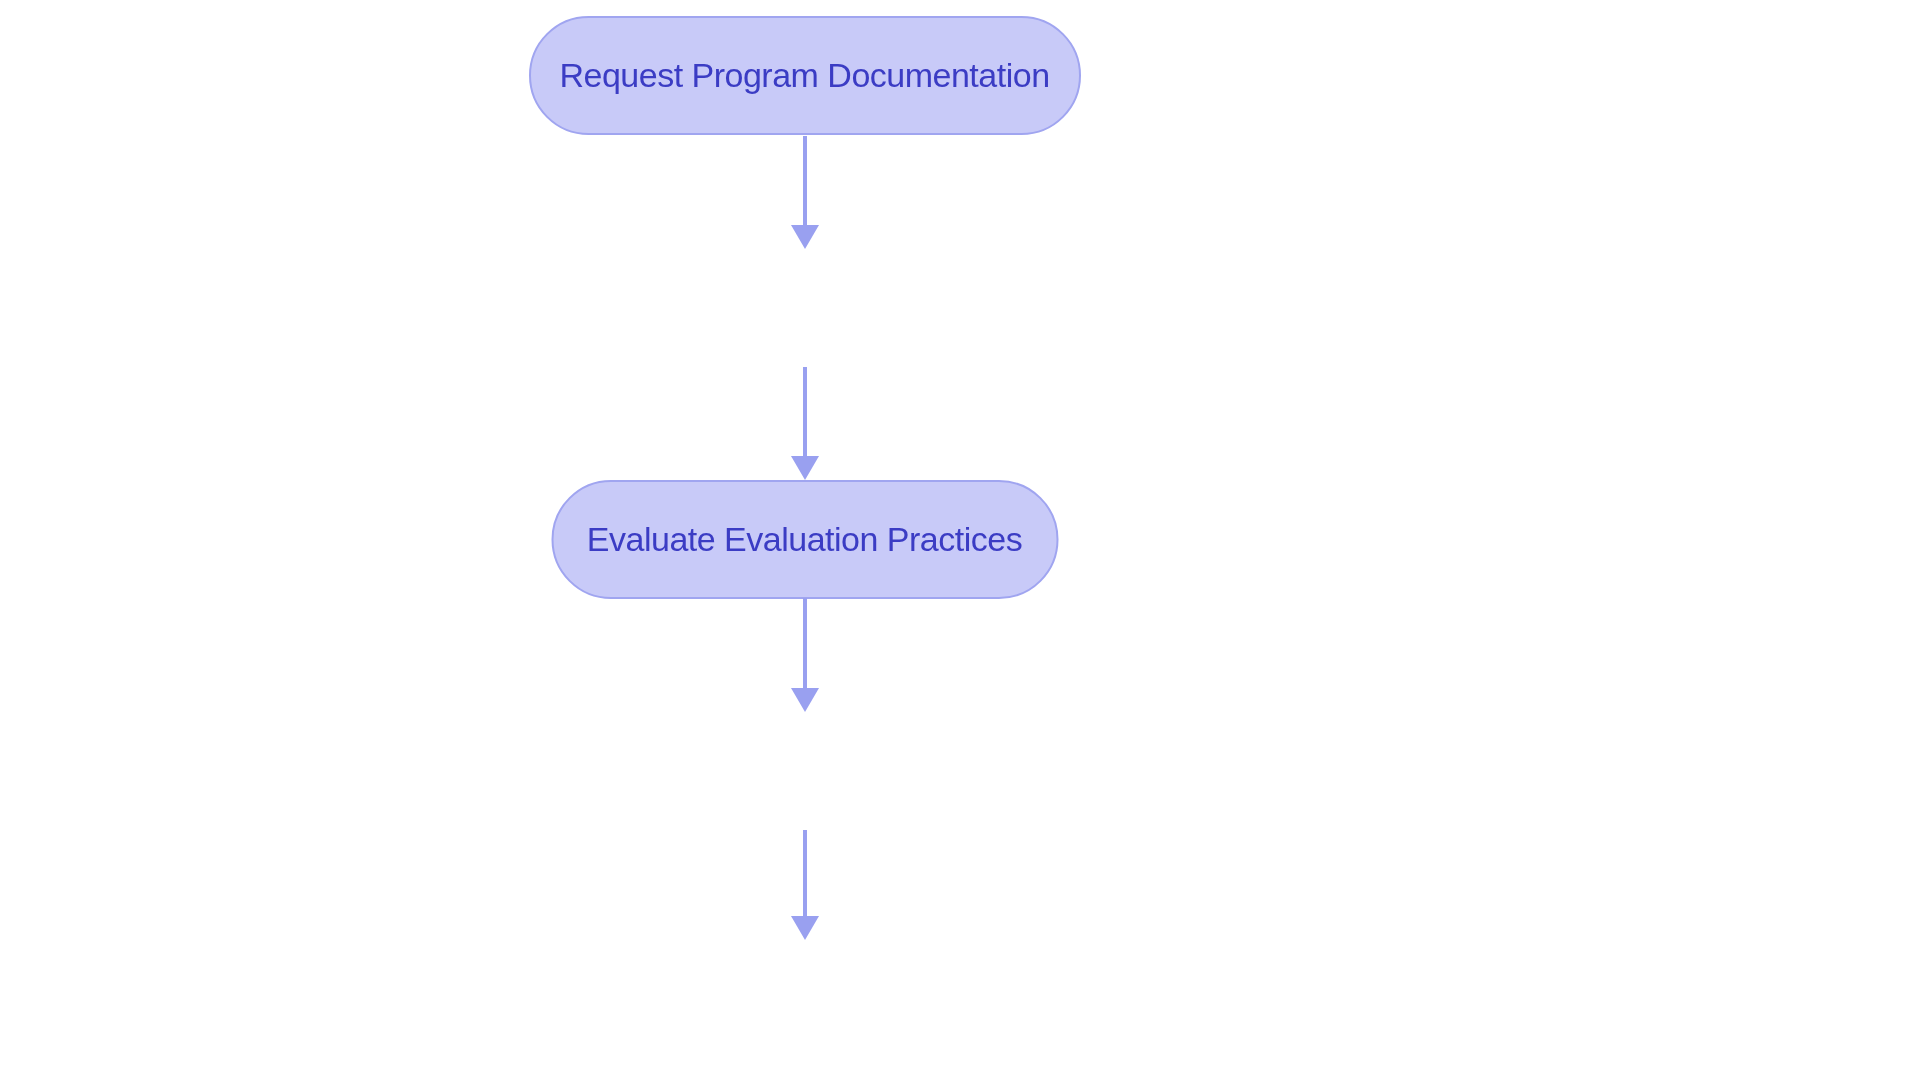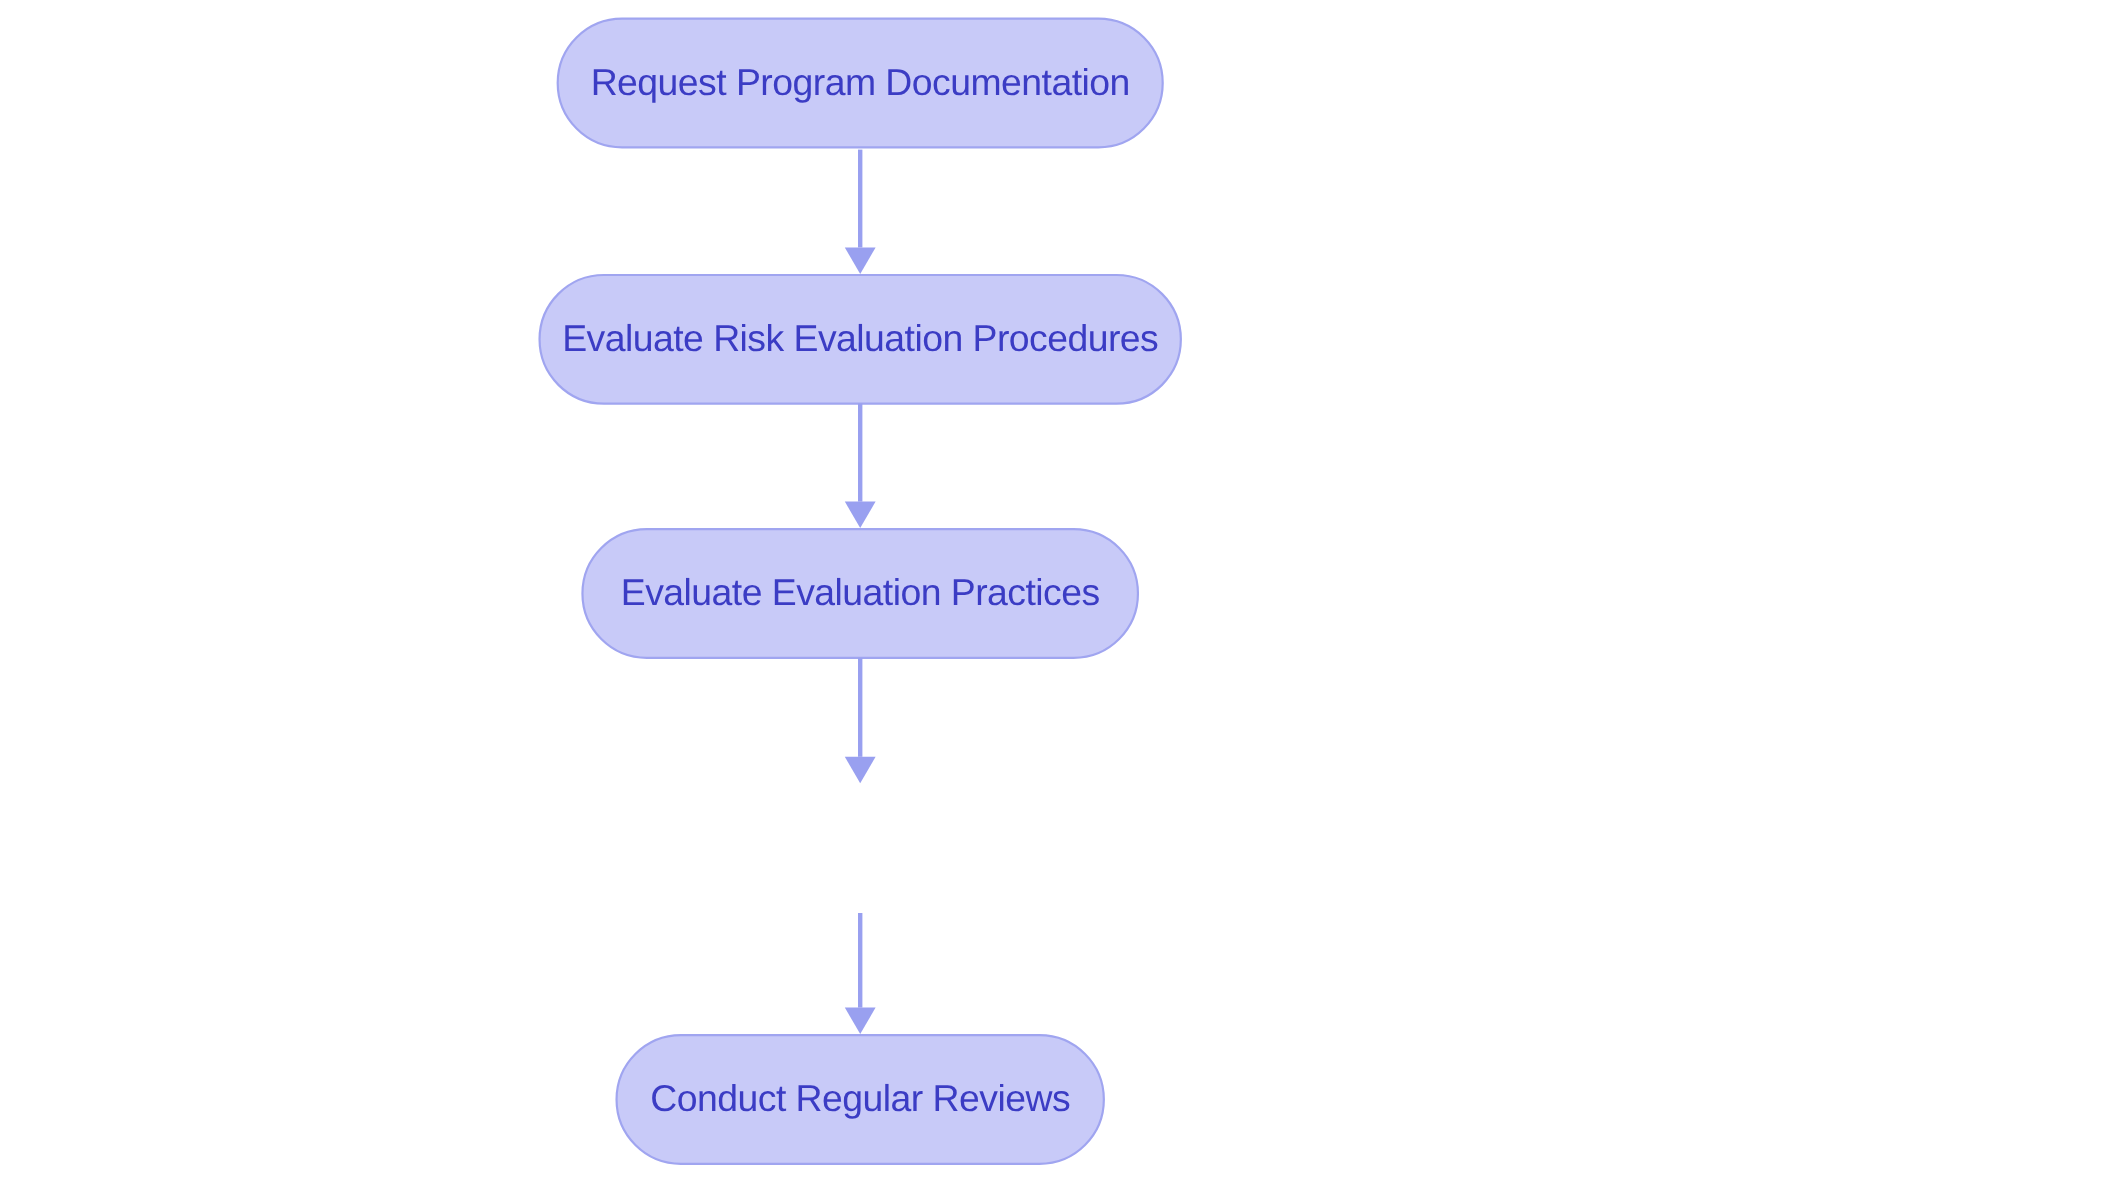--- a/index.html
+++ b/index.html
@@ -6,20 +6,21 @@
     margin: 0;
     padding: 0;
     font-family: "Liberation Sans", sans-serif;
   }
   .canvas {
     position: relative;
     width: 1564px;
     height: 1083px;
     background: var(--background, #ffffff);
     overflow: hidden;
+    padding-left: 45px;
   }
   .node {
     position: absolute;
     left: 50%;
     transform: translateX(-50%);
     height: 119px;
     box-sizing: border-box;
     border-radius: 60px;
     background: var(--node_fill, #c8caf8);
     border: 2.5px solid var(--node_border, #a0a5f0);
@@ -70,23 +71,20 @@
 
   <div class="node n1">
     <span>Request Program Documentation</span>
   </div>
 
   <div class="arrow a1">
     <div class="arrow-line"></div>
     <div class="arrow-head"></div>
   </div>
 
-  <div class="node n2">
-    <span>Evaluate Risk Evaluation Procedures</span>
-  </div>
 
   <div class="arrow a2">
     <div class="arrow-line"></div>
     <div class="arrow-head"></div>
   </div>
 
   <div class="node n3">
     <span>Evaluate Evaluation Practices</span>
   </div>
 
@@ -94,17 +92,14 @@
     <div class="arrow-line"></div>
     <div class="arrow-head"></div>
   </div>
 
 
   <div class="arrow a4">
     <div class="arrow-line"></div>
     <div class="arrow-head"></div>
   </div>
 
-  <div class="node n5">
-    <span>Conduct Regular Reviews</span>
-  </div>
 
 </div>
 
 </body></html>

